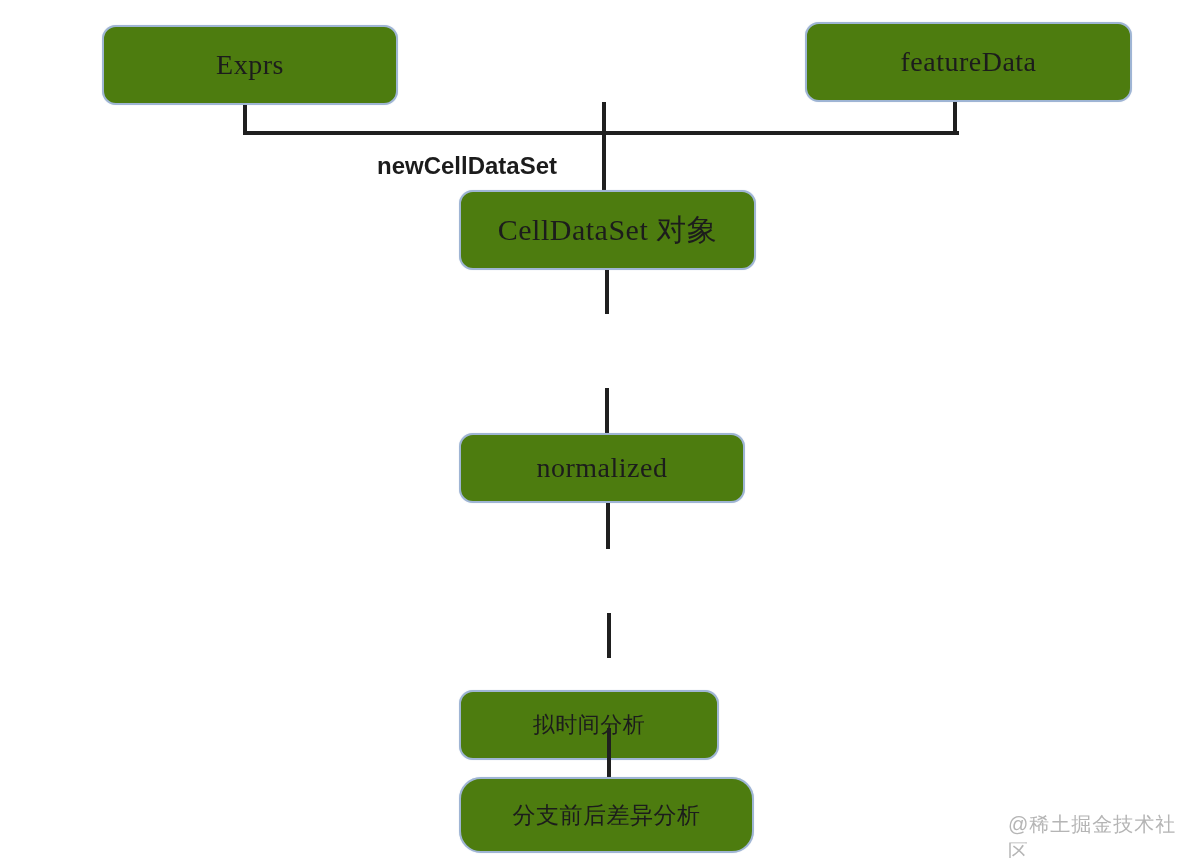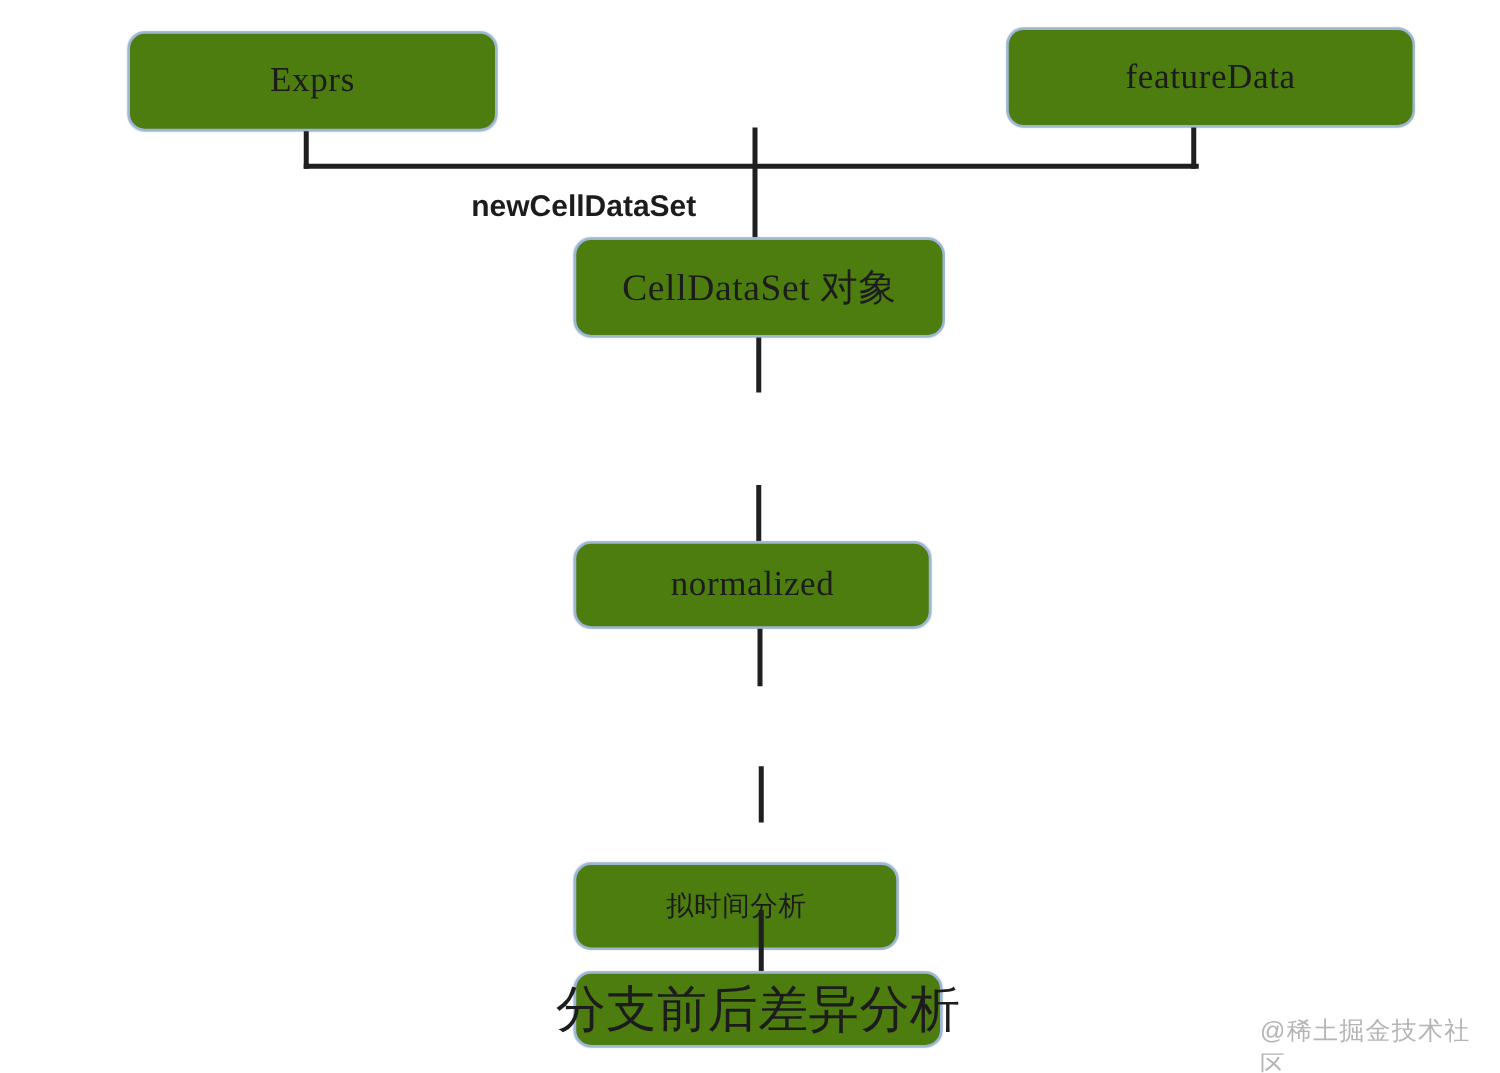--- a/index.html
+++ b/index.html
@@ -39,21 +39,21 @@
   
   #node-exprs        { left: 102px; top: 25px; width: 296px; height: 80px; font-size: 28px; }
   #node-phenodata    { left: 447px; top: 22px; width: 315px; height: 80px; font-size: 28px; }
   #node-featuredata  { left: 805px; top: 22px; width: 327px; height: 80px; font-size: 28px; }
   
   #node-celldataset  { left: 459px; top: 190px; width: 297px; height: 80px; font-size: 30px; }
   #node-detectgenes  { left: 459px; top: 314px; width: 297px; height: 74px; font-size: 30px; }
   #node-normalized   { left: 459px; top: 433px; width: 286px; height: 70px; font-size: 28px; }
   #node-cluster      { left: 459px; top: 549px; width: 297px; height: 64px; font-size: 28px; }
   #node-pseudotime   { left: 459px; top: 658px; width: 260px; height: 70px; font-size: 22px; margin-top: 32px; }
-  #node-branchdiff   { left: 459px; top: 777px; width: 295px; height: 61px; font-size: 40px; }
+  #node-branchdiff   { left: 459px; top: 777px; width: 295px; height: 76px; font-size: 23px; border-radius: 22px; }
   
   #edge-exprs-down        { left: 243px; top: 105px; width: 4px;  height: 30px; }
   #edge-horizontal        { left: 243px; top: 131px; width: 716px; height: 4px; }
   #edge-featuredata-down  { left: 953px; top: 102px; width: 4px;  height: 33px; }
   #edge-phenodata-down    { left: 602px; top: 102px; width: 4px;  height: 88px; }
   #edge-cds-detect        { left: 605px; top: 270px; width: 4px;  height: 44px; }
   #edge-detect-norm       { left: 605px; top: 388px; width: 4px;  height: 45px; }
   #edge-norm-cluster      { left: 606px; top: 503px; width: 4px;  height: 46px; }
   #edge-cluster-pseudo    { left: 607px; top: 613px; width: 4px;  height: 45px; }
   #edge-pseudo-branch     { left: 607px; top: 728px; width: 4px;  height: 49px; }

